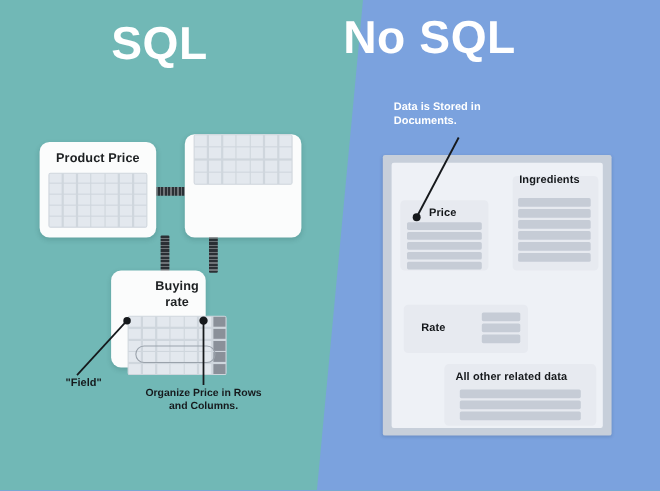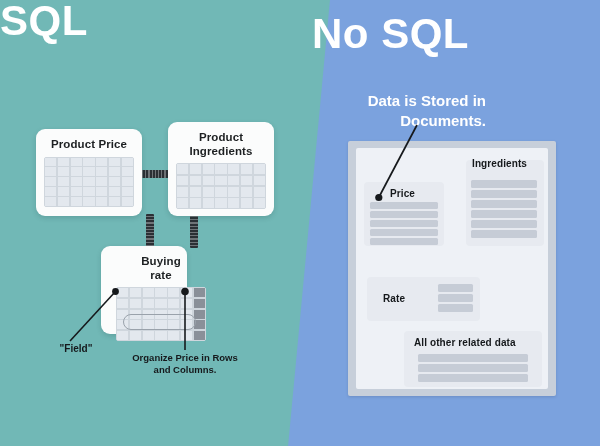--- a/index.html
+++ b/index.html
@@ -19,21 +19,21 @@
     position:absolute;left:0;top:0;width:330px;height:446px;
     background:#71b8b6;
     clip-path:polygon(0 0, 100% 0, 87.3% 100%, 0 100%);
   }
 
   
   .title{
     position:absolute;color:#ffffff;font-weight:bold;
     letter-spacing:.5px;line-height:1;white-space:nowrap;
   }
-  .title-sql{left:0;top:0;width:290px;text-align:left;font-size:42px;}
+  .title-sql{left:0;top:19px;width:290px;text-align:center;font-size:42px;}
   .title-nosql{left:312px;top:13px;width:288px;font-size:42px;}
 
   
   .card{
     position:absolute;background:#fbfcfc;border-radius:9px;
     box-shadow:0 2px 5px rgba(20,60,60,.18);
     display:flex;flex-direction:column;align-items:center;
     box-sizing:border-box;
   }
   .card-title{
@@ -129,22 +129,22 @@
 
   
   #blk-other{left:404px;top:331px;width:138px;height:56px;}
   #lbl-other{left:414px;top:337px;}
   #bars-other{left:418px;top:354px;width:110px;}
   #bars-other .bar{height:8px;}
 
   
   #anno-doc{
     position:absolute;left:358px;top:91px;width:128px;
-    color:#ffffff;font-weight:bold;font-size:15px;line-height:1.3;
-    text-align:right;white-space:pre-line;
+    color:#ffffff;font-weight:bold;font-size:10px;line-height:1.3;
+    text-align:left;white-space:pre-line;
   }
 </style>
 </head>
 <body>
 
 <div id="stage">
 
   <div class="panel-right"></div>
 
   <div class="panel-left"></div>
@@ -191,21 +191,20 @@
         <div class="cell"></div>
         <div class="cell"></div>
         <div class="cell"></div>
         <div class="cell"></div>
         <div class="cell"></div>
         <div class="cell"></div>
       </div>
   </div>
 
   <div class="card" id="card-ing">
-    <div class="card-title">Product Ingredients</div>
     <div class="grid" style="grid-template-columns: repeat(7, 1fr); grid-template-rows: repeat(4, 1fr);">
         <div class="cell"></div>
         <div class="cell"></div>
         <div class="cell"></div>
         <div class="cell"></div>
         <div class="cell"></div>
         <div class="cell"></div>
         <div class="cell"></div>
         <div class="cell"></div>
         <div class="cell"></div>

